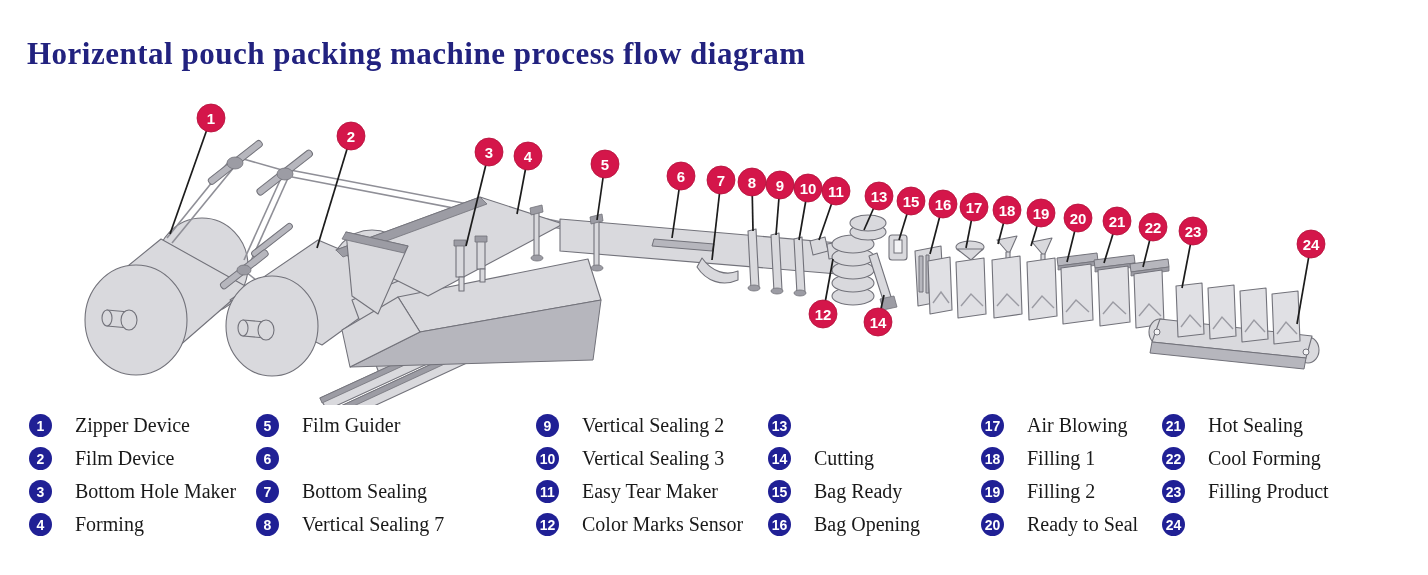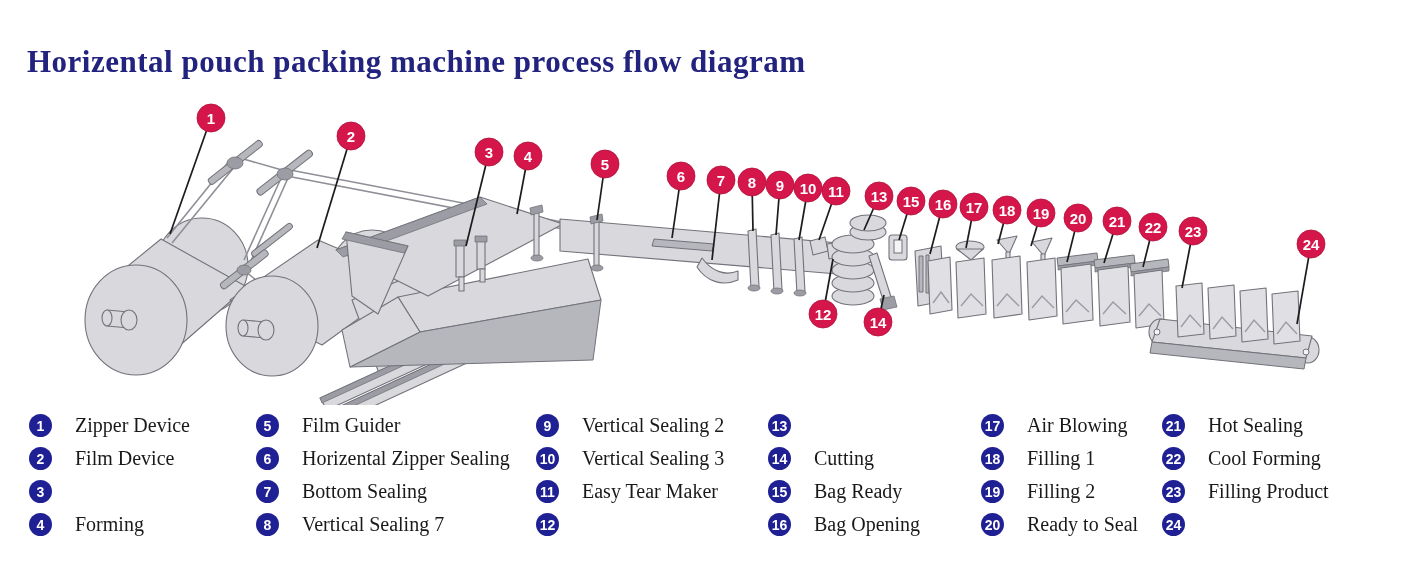--- a/index.html
+++ b/index.html
@@ -6,21 +6,21 @@
     --red:#d4164a;
     --navy:#202095;
     --navy-title:#22227f;
     --leader:#1c1c1c;
     --mfill:#d9d9dd;
     --mstroke:#72727a;
   }
   html,body{margin:0;padding:0;background:#fff;}
   body{width:1428px;height:575px;position:relative;overflow:hidden;font-family:"Liberation Serif",serif;}
   .title{
-    position:absolute;left:27px;top:44px;
+    position:absolute;left:27px;top:36px;
     font-size:31px;font-weight:bold;color:var(--navy-title);
     letter-spacing:.5px;white-space:nowrap;
   }
   #machine-svg{position:absolute;left:0;top:0;}
   
   .part{fill:var(--mfill);stroke:var(--mstroke);stroke-width:1.1;stroke-linejoin:round;}
   .pouch{fill:#e0e0e4;stroke:var(--mstroke);stroke-width:1.1;stroke-linejoin:round;}
   .dark{fill:#b6b6bd;stroke:var(--mstroke);stroke-width:1;stroke-linejoin:round;}
   .darker{fill:#9c9ca4;stroke:var(--mstroke);stroke-width:.8;stroke-linejoin:round;}
   .thin{stroke:#8f8f97;stroke-width:1.6;fill:none;}
@@ -389,34 +389,34 @@
       <div class="legend-item">
         <span class="lnum">1</span>
         <span class="llabel">Zipper Device</span>
       </div>
       <div class="legend-item">
         <span class="lnum">2</span>
         <span class="llabel">Film Device</span>
       </div>
       <div class="legend-item">
         <span class="lnum">3</span>
+        <span class="llabel">Bottom Hole Maker</span>
       </div>
       <div class="legend-item">
         <span class="lnum">4</span>
         <span class="llabel">Forming</span>
       </div>
     </div>
     <div class="legend-col">
       <div class="legend-item">
         <span class="lnum">5</span>
         <span class="llabel">Film Guider</span>
       </div>
       <div class="legend-item">
         <span class="lnum">6</span>
-        <span class="llabel">Horizental Zipper Sealing</span>
       </div>
       <div class="legend-item">
         <span class="lnum">7</span>
         <span class="llabel">Bottom Sealing</span>
       </div>
       <div class="legend-item">
         <span class="lnum">8</span>
         <span class="llabel">Vertical Sealing 7</span>
       </div>
     </div>
@@ -428,20 +428,21 @@
       <div class="legend-item">
         <span class="lnum">10</span>
         <span class="llabel">Vertical Sealing 3</span>
       </div>
       <div class="legend-item">
         <span class="lnum">11</span>
         <span class="llabel">Easy Tear Maker</span>
       </div>
       <div class="legend-item">
         <span class="lnum">12</span>
+        <span class="llabel">Color Marks Sensor</span>
       </div>
     </div>
     <div class="legend-col">
       <div class="legend-item">
         <span class="lnum">13</span>
       </div>
       <div class="legend-item">
         <span class="lnum">14</span>
         <span class="llabel">Cutting</span>
       </div>

